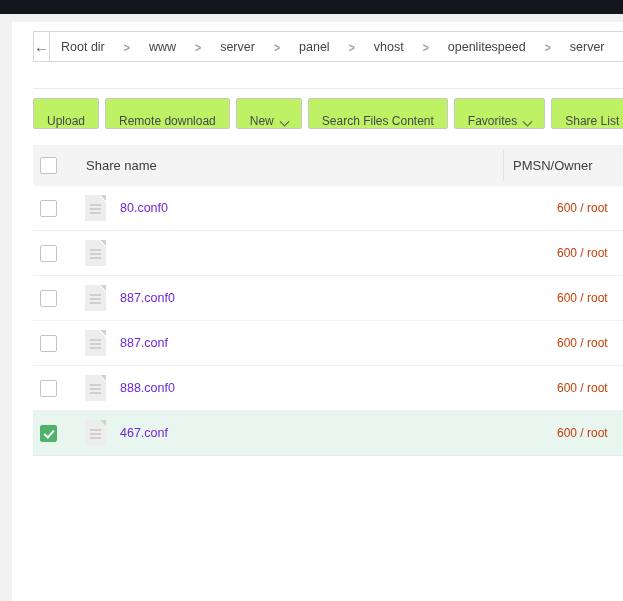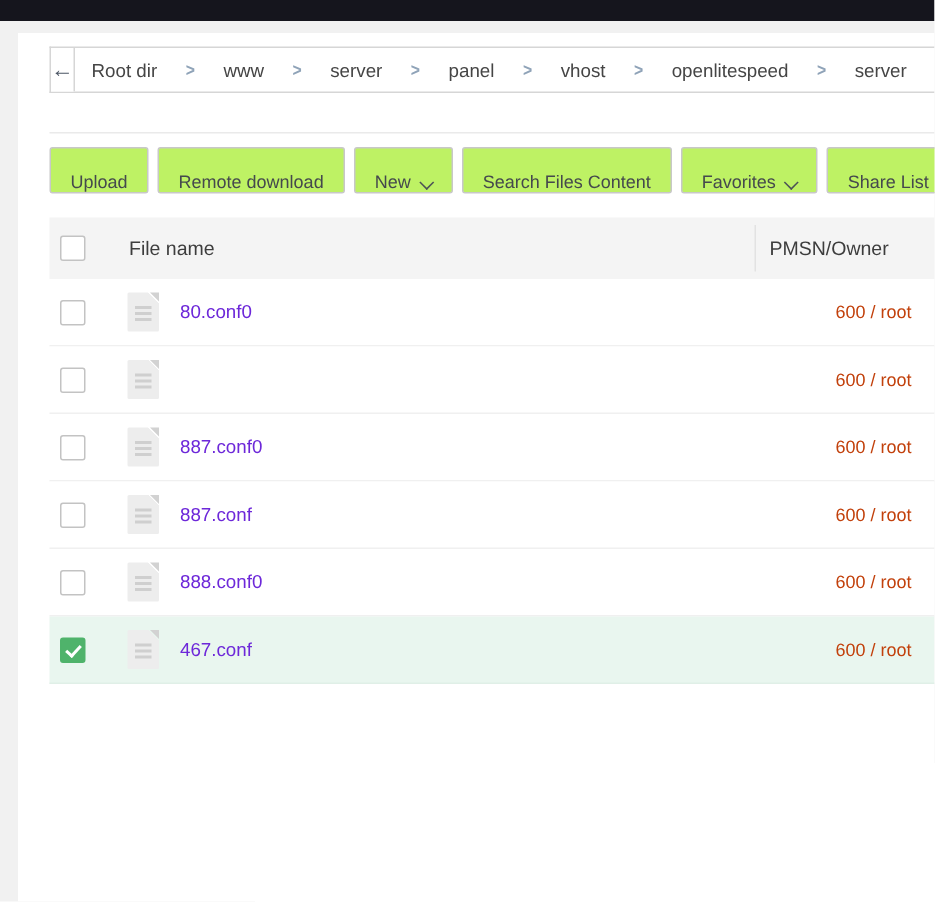--- a/index.html
+++ b/index.html
@@ -135,21 +135,21 @@
       <span>Favorites</span>
       <span class="chev-down"></span>
     </button>
     <button class="tbtn">
       <span>Share List</span>
     </button>
   </div>
 
 <div class="thead">
   <span class="cb"></span>
-  <span class="label-filename">File name</span>
+  <span class="label-filename">Share name</span>
   <span class="col-sep"></span>
   <span class="label-pmsn">PMSN/Owner</span>
 </div>
 
 <div class="rows" id="rows">
     <div class="frow">
       <span class="cb"></span>
       <span class="file-icon"></span>
       <span class="fname">80.conf0</span>
       <span class="fpmsn">600 / root</span>

